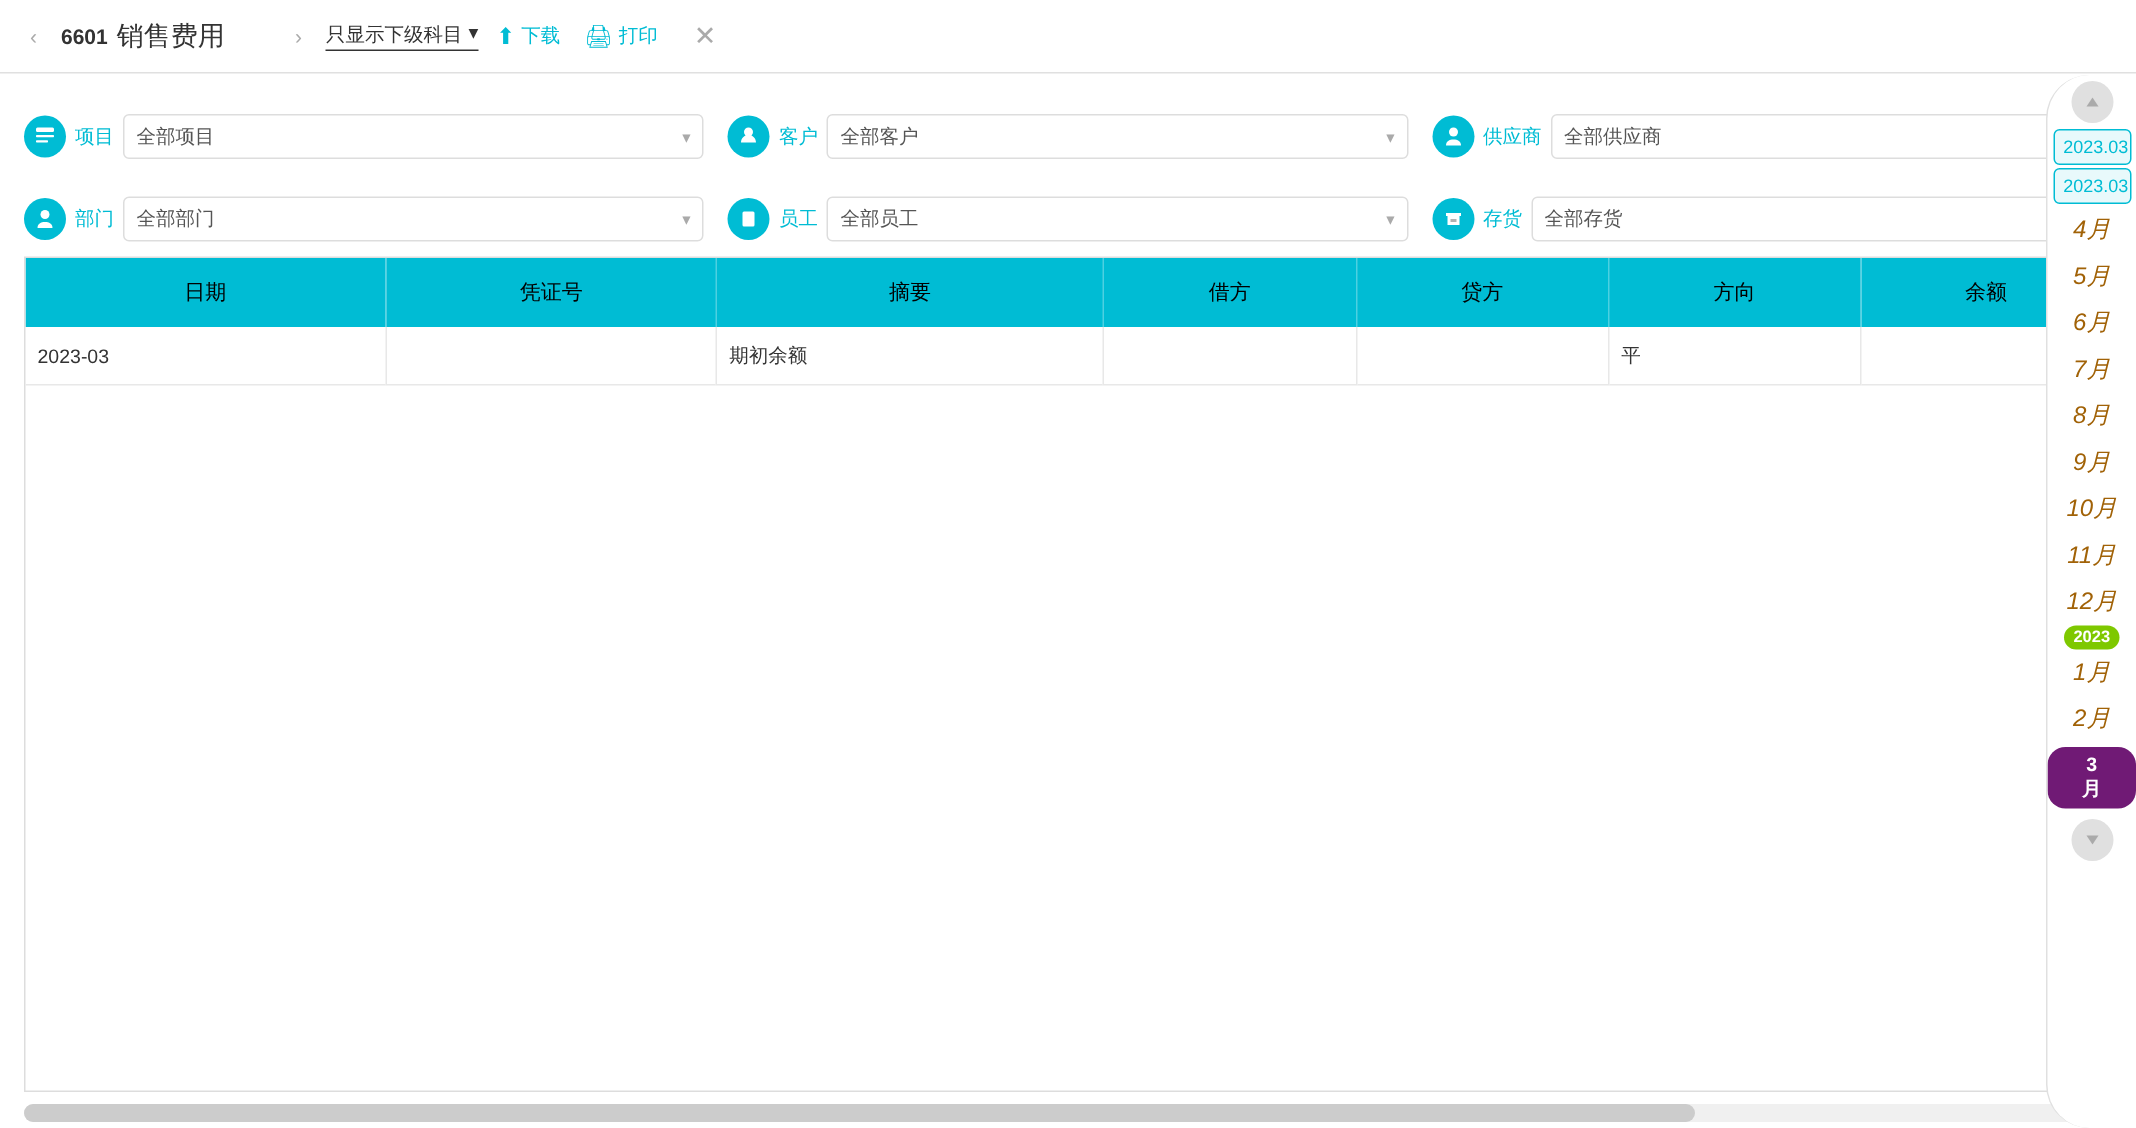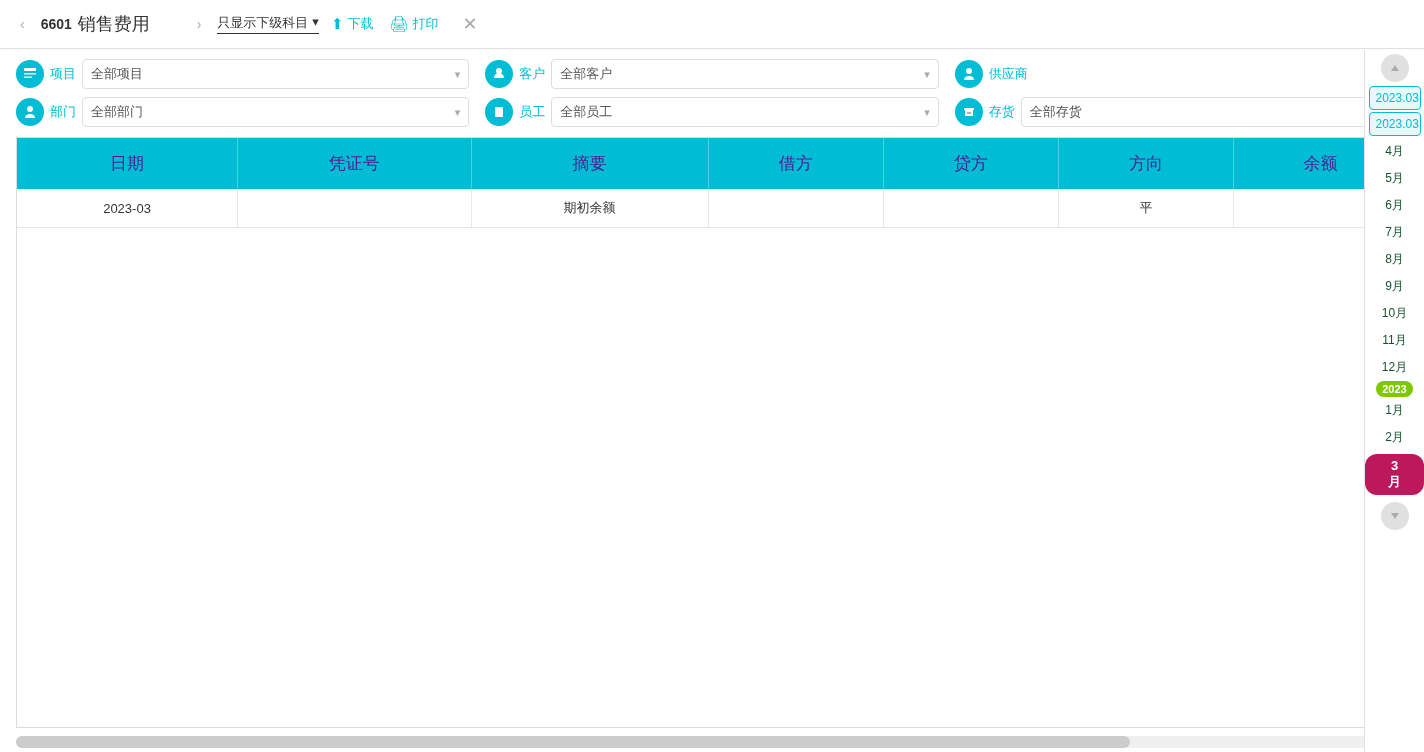--- a/index.html
+++ b/index.html
@@ -84,20 +84,21 @@
       display: flex;
       flex-direction: column;
       gap: 8px;
       flex-shrink: 0;
     }
 
     .filter-row {
       display: flex;
       align-items: center;
       gap: 16px;
+      margin-top: 17px;
     }
 
     .filter-item {
       display: flex;
       align-items: center;
       gap: 6px;
       flex: 1;
     }
 
     .filter-icon {
@@ -142,37 +143,37 @@
     table {
       width: 100%;
       border-collapse: collapse;
     }
 
     thead tr {
       background: #00bcd4;
     }
 
     thead th {
-      color: #4c1d95;
+      color: #000000;
       padding: 14px 8px;
       text-align: center;
       font-weight: normal;
-      font-size: 17px;
+      font-size: 14px;
       border-right: 1px solid rgba(255,255,255,0.3);
     }
 
     thead th:last-child { border-right: none; }
 
     tbody tr {
       border-bottom: 1px solid #e8e8e8;
     }
 
     tbody td {
       padding: 10px 8px;
-      text-align: center;
+      text-align: left;
       color: #333;
       font-size: 13px;
       border-right: 1px solid #e8e8e8;
     }
 
     tbody td:last-child { border-right: none; }
 
     
     .scroll-bar-area {
       height: 12px;
@@ -197,20 +198,21 @@
       width: 60px;
       background: #fff;
       border-left: 1px solid #e0e0e0;
       display: flex;
       flex-direction: column;
       align-items: center;
       padding: 4px 0;
       height: calc(100% - 50px);
       overflow: hidden;
       z-index: 10;
+      border-radius: 29px;
     }
 
     .timeline-up-arrow {
       width: 28px;
       height: 28px;
       border-radius: 50%;
       background: #e0e0e0;
       display: flex;
       align-items: center;
       justify-content: center;
@@ -224,27 +226,28 @@
       border-radius: 50%;
       background: #e0e0e0;
       display: flex;
       align-items: center;
       justify-content: center;
       cursor: pointer;
       margin-top: 4px;
     }
 
     .timeline-item {
-      font-size: 12px;
-      color: #14532d;
+      font-size: 16px;
+      color: #a16207;
       padding: 5px 2px;
       cursor: pointer;
       text-align: center;
       width: 100%;
       text-align: center;
+      font-style: italic;
     }
 
     .timeline-selected-box {
       background: #e8f9fb;
       border: 1px solid #00bcd4;
       border-radius: 4px;
       font-size: 12px;
       color: #00bcd4;
       padding: 4px 6px;
       text-align: center;
@@ -315,20 +318,24 @@
       </div>
 
       <div class="filter-item">
         <div class="filter-icon" style="background:#00bcd4;">
           <svg width="14" height="14" viewBox="0 0 14 14" fill="white">
               <circle cx="7" cy="4" r="3"></circle>
               <path d="M2 13c0-2.8 2.2-4 5-4s5 1.2 5 4"></path>
             </svg>
         </div>
         <span class="filter-label">供应商</span>
+        <div class="filter-select">
+          <span>全部供应商</span>
+          <span class="arrow-down">▾</span>
+        </div>
       </div>
     </div>
 
     <div class="filter-row">
       <div class="filter-item">
         <div class="filter-icon" style="background:#00bcd4;">
           <svg width="14" height="14" viewBox="0 0 14 14" fill="white">
               <circle cx="7" cy="4" r="3"></circle>
               <path d="M2 13c0-2.8 2.2-4 5-4s5 1.2 5 4"></path>
             </svg>
@@ -425,21 +432,21 @@
         <div class="timeline-item">12月</div>
       </div>
 
     <div style="background:#7ec800;color:white;border-radius:10px;padding:2px 6px;font-size:11px;font-weight:bold;margin:0 0;text-align:center;">2023</div>
 
     <div id="timeline-months-2">
         <div class="timeline-item">1月</div>
         <div class="timeline-item">2月</div>
       </div>
 
-    <div style="background:#be185d;color:white;border-radius:12px;padding:4px 20px;font-size:13px;font-weight:bold;margin:3px auto;text-align:center;">3月</div>
+    <div style="background:#701a75;color:white;border-radius:12px;padding:4px 20px;font-size:13px;font-weight:bold;margin:3px auto;text-align:center;">3月</div>
 
     <div class="timeline-down-arrow">
       <svg width="10" height="10" viewBox="0 0 10 10" fill="#aaa">
           <path d="M5 8L1 2h8z"></path>
         </svg>
     </div>
   </div>
 </div>
 
 </body></html>

